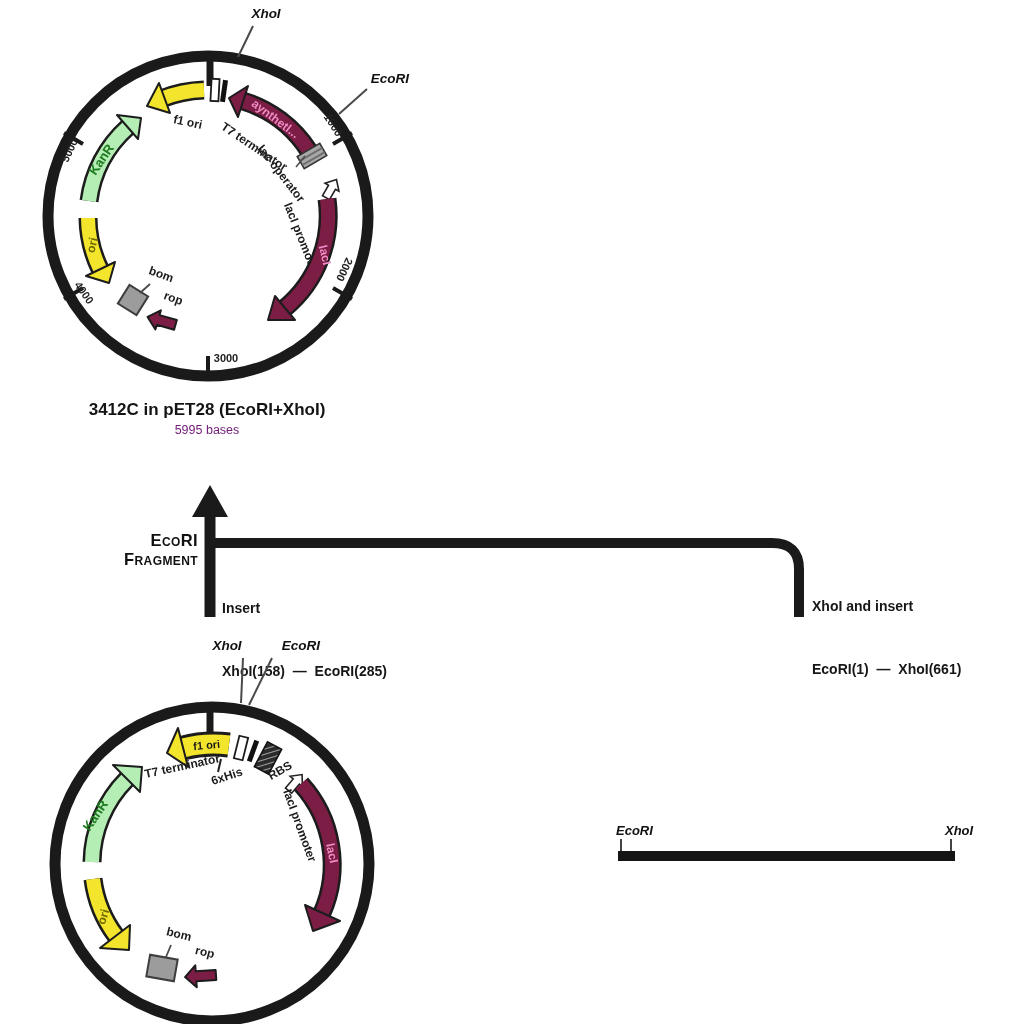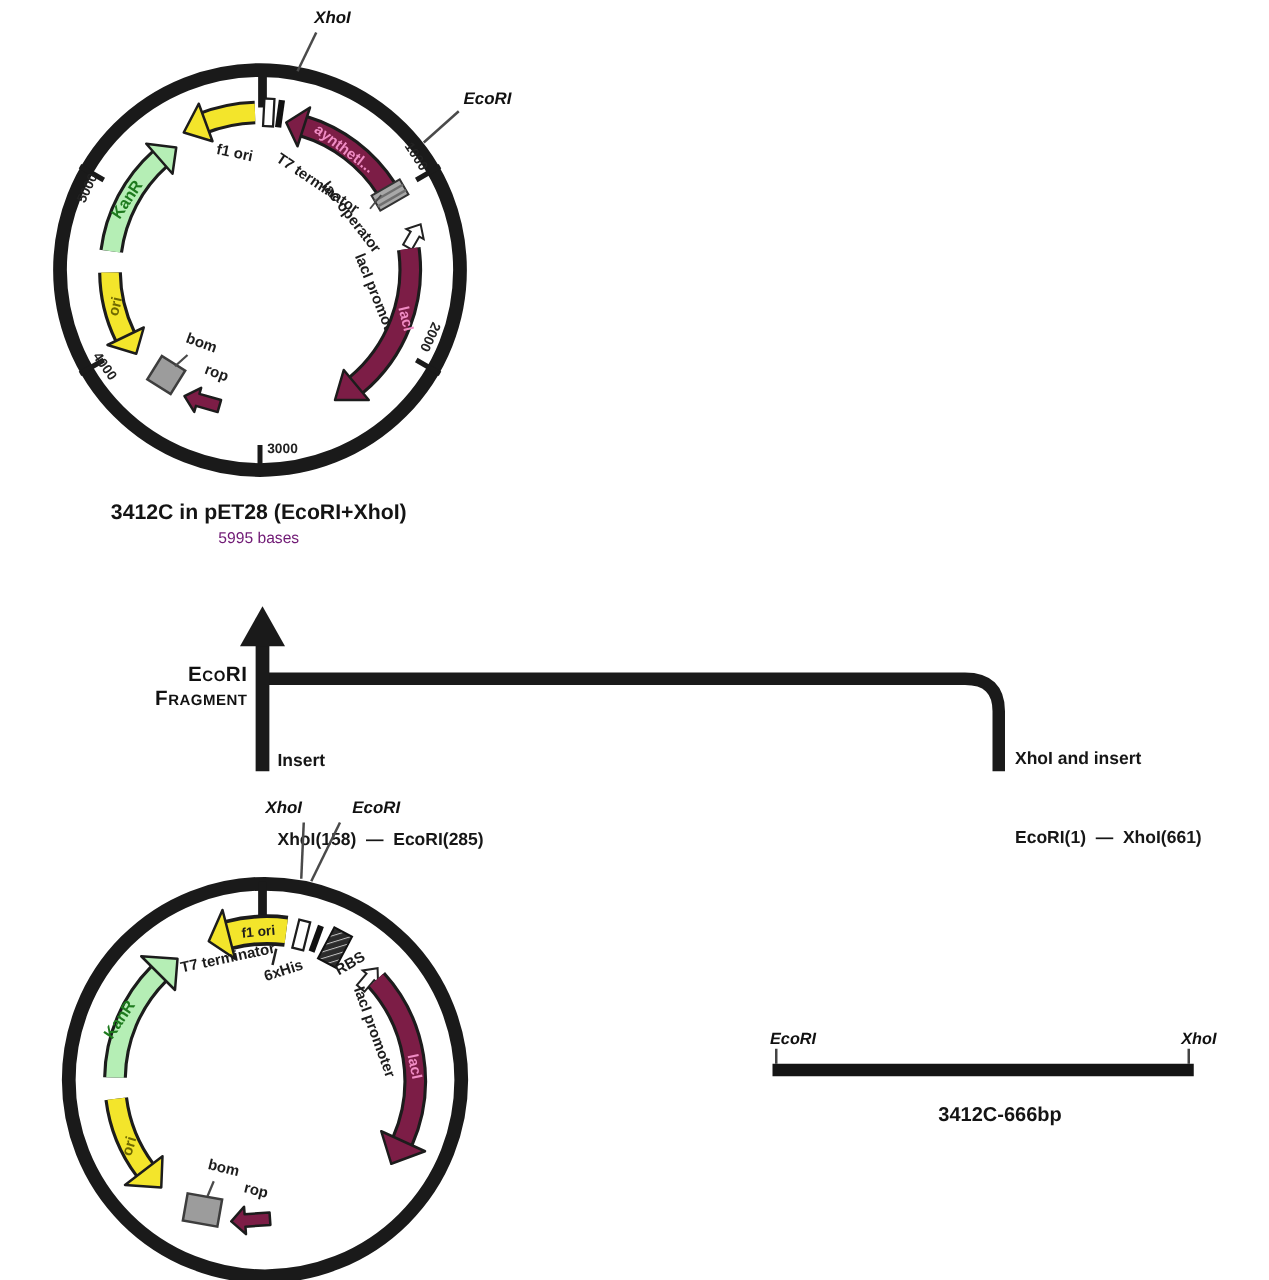--- a/index.html
+++ b/index.html
@@ -237,15 +237,14 @@
   </g>
 </svg>
 
 <div>
   <div class="abs frag-site" style="left:616px;top:823px;">EcoRI</div>
   <div class="abs frag-site" style="left:945px;top:823px;">XhoI</div>
   <div class="abs frag-tick" style="left:620px;top:839px;"></div>
   <div class="abs frag-tick" style="left:950px;top:839px;"></div>
   <div class="abs frag-bar" style="left:618px;top:851px;width:337px;"></div>
   <div class="abs title-block" style="left:650px;top:884px;width:300px;">
-    <div class="t" style="font-size:16px;">3412C-666bp</div>
   </div>
 </div>
 
 </body></html>

